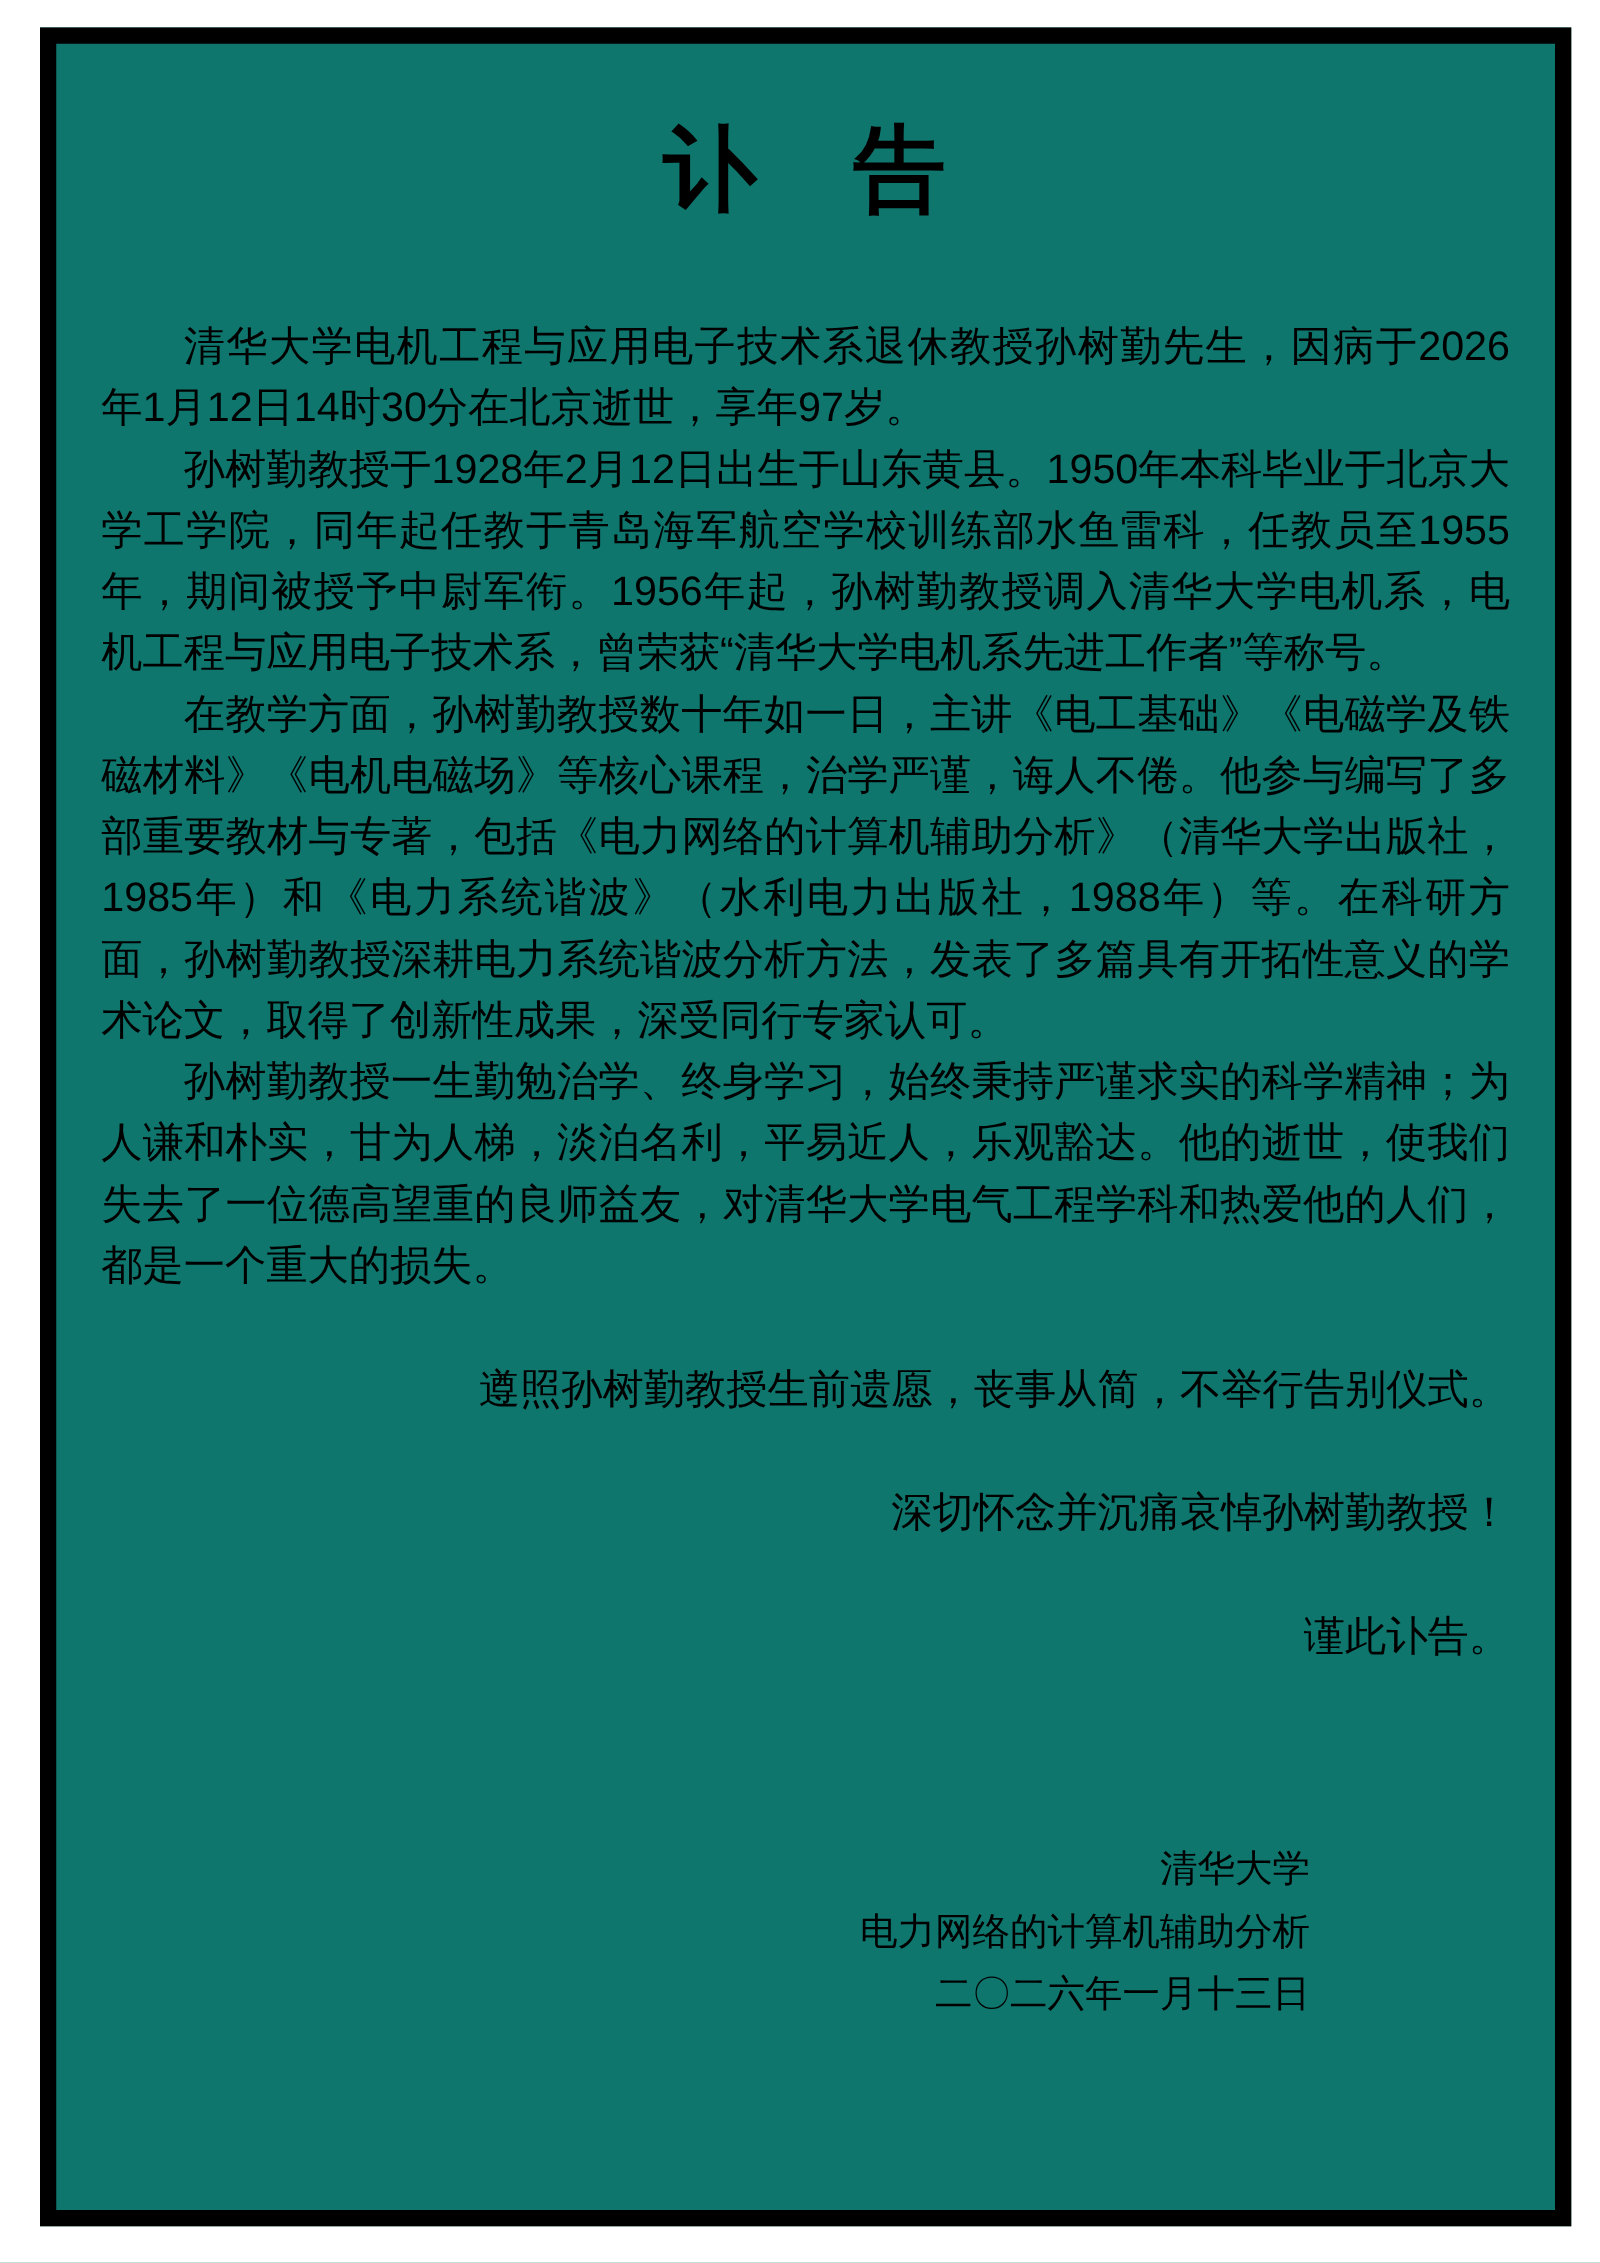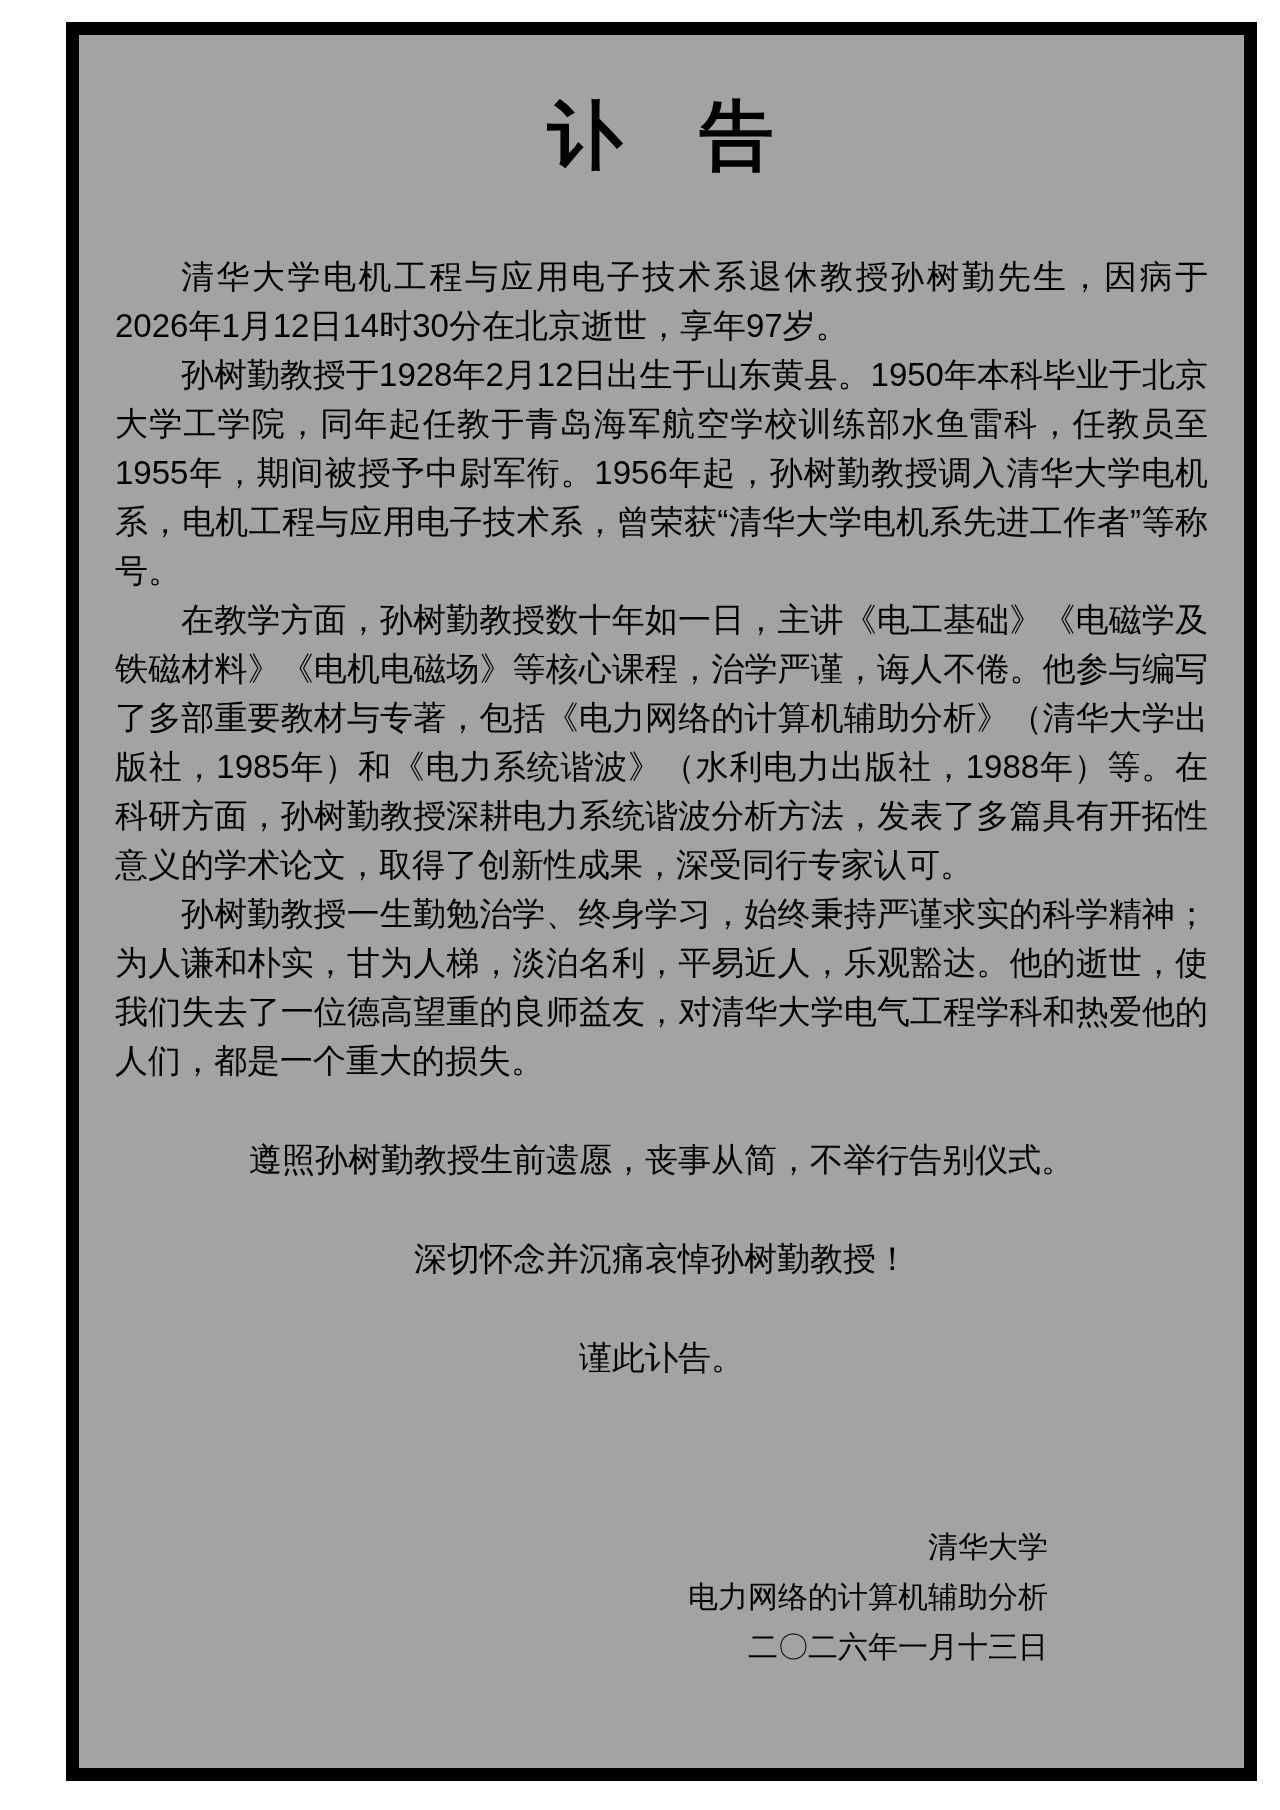--- a/index.html
+++ b/index.html
@@ -15,23 +15,22 @@
     font-family: "Liberation Sans", "DejaVu Sans", sans-serif;
     color: #000000;
   }
   .frame {
     position: absolute;
     top: 22px;
     left: 32px;
     right: 23px;
     bottom: 29px;
     border: 13px solid #000000;
-    background: #a3a3a3;
+    background: #0f766e;
     box-sizing: border-box;
-    margin-left: 34px;
   }
   .content {
     position: absolute;
     inset: 0;
     padding: 0 36px;
     font-size: 33px;
     line-height: 49px;
     text-align: justify;
     text-justify: inter-ideograph;
   }
@@ -46,31 +45,32 @@
   .body-block {
     margin-top: 74px;
   }
   .body-block p {
     margin: 0;
     text-indent: 2em;
   }
   p.closing {
     margin: 50px 0 0 0;
     text-indent: 0;
-    text-align: center;
+    text-align: right;
   }
   .signature {
     margin-top: 140px;
     padding-right: 160px;
     text-align: right;
     font-size: 30px;
     line-height: 50px;
   }
   .signature div {
     white-space: nowrap;
+    font-family: Liberation Mono, monospace;
   }
 </style>
 </head>
 <body>
 
 <div class="frame">
   <div class="content">
 
     <h1 class="title">讣　告</h1>
 

